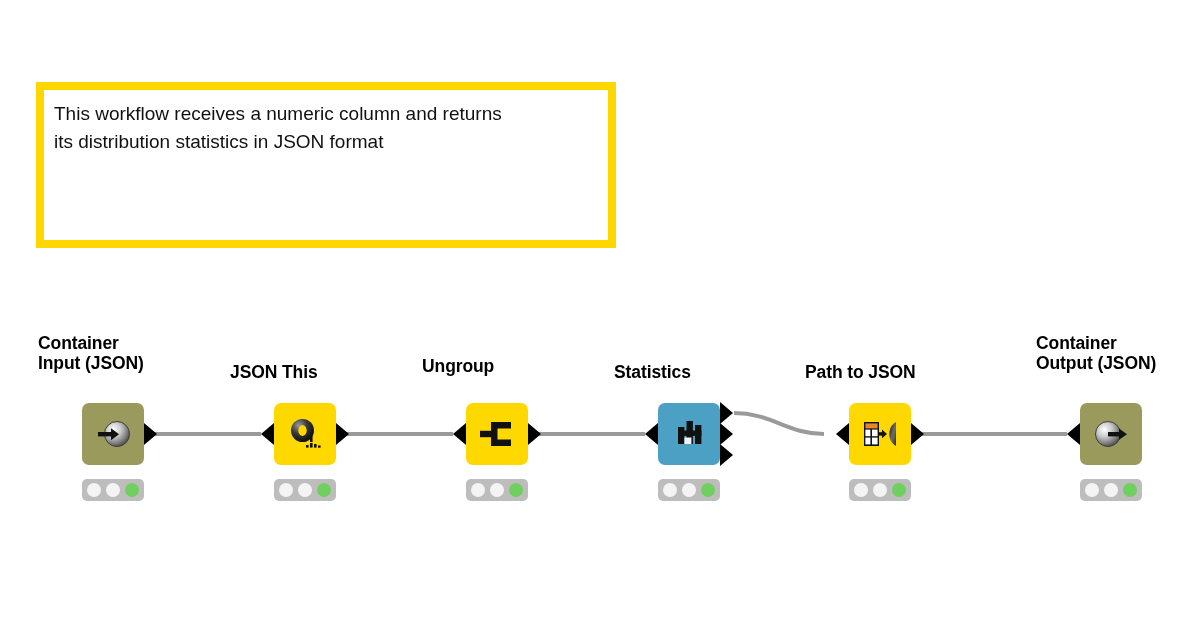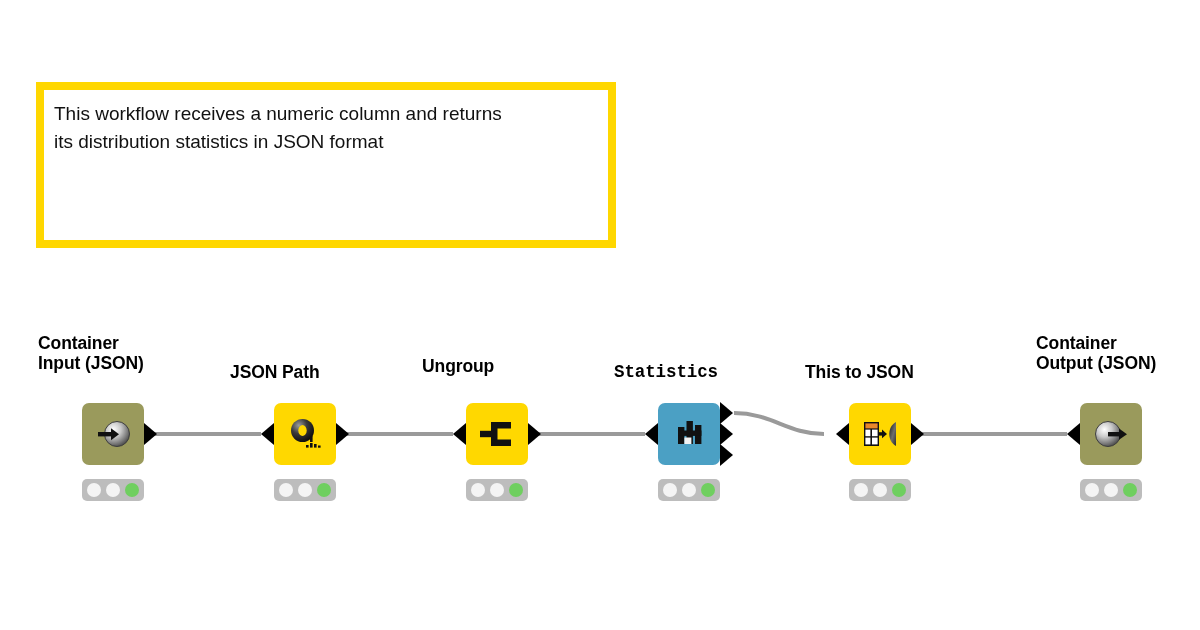--- a/index.html
+++ b/index.html
@@ -192,21 +192,21 @@
           </div>
           <span class="port out" style="left: 106px; top: 20px;"></span>
           <div class="status-bar">
             <span class="status-dot idle"></span>
             <span class="status-dot idle"></span>
             <span class="status-dot done"></span>
           </div>
         </div>
       </div>
       <div class="node" style="left: 218px; top: 0px;">
-        <div class="node-label" style="top: 362px;">JSON Path</div>
+        <div class="node-label" style="top: 362px;">JSON This</div>
         <div class="node-body-wrap" style="top: 403px;">
           <div class="node-body yellow">
             <span class="node-icon"><svg viewBox="0 0 40 40" width="40" height="40">
                 <defs>
                   <radialGradient id="sphere" cx="36%" cy="32%" r="72%">
                     <stop offset="0%" stop-color="#ffffff"></stop>
                     <stop offset="42%" stop-color="#c9c9c9"></stop>
                     <stop offset="78%" stop-color="#7c7c7c"></stop>
                     <stop offset="100%" stop-color="#4a4a4a"></stop>
                   </radialGradient>
@@ -271,21 +271,21 @@
           <span class="port in" style="left: 31px; top: 20px;"></span>
           <span class="port out" style="left: 106px; top: 20px;"></span>
           <div class="status-bar">
             <span class="status-dot idle"></span>
             <span class="status-dot idle"></span>
             <span class="status-dot done"></span>
           </div>
         </div>
       </div>
       <div class="node" style="left: 602px; top: 0px;">
-        <div class="node-label" style="top: 362px; font-family: Liberation Mono, monospace;">Statistics</div>
+        <div class="node-label" style="top: 362px;">Statistics</div>
         <div class="node-body-wrap" style="top: 403px;">
           <div class="node-body blue">
             <span class="node-icon"><svg viewBox="0 0 40 40" width="40" height="40">
                 <defs>
                   <radialGradient id="sphere" cx="36%" cy="32%" r="72%">
                     <stop offset="0%" stop-color="#ffffff"></stop>
                     <stop offset="42%" stop-color="#c9c9c9"></stop>
                     <stop offset="78%" stop-color="#7c7c7c"></stop>
                     <stop offset="100%" stop-color="#4a4a4a"></stop>
                   </radialGradient>
@@ -312,21 +312,21 @@
           <span class="port out" style="left: 106px; top: 20px;"></span>
           <span class="port out" style="left: 106px; top: 41px;"></span>
           <div class="status-bar">
             <span class="status-dot idle"></span>
             <span class="status-dot idle"></span>
             <span class="status-dot done"></span>
           </div>
         </div>
       </div>
       <div class="node" style="left: 793px; top: 0px;">
-        <div class="node-label" style="top: 362px;">This to JSON</div>
+        <div class="node-label" style="top: 362px;">Path to JSON</div>
         <div class="node-body-wrap" style="top: 403px;">
           <div class="node-body yellow">
             <span class="node-icon"><svg viewBox="0 0 40 40" width="40" height="40">
                 <defs>
                   <radialGradient id="sphere" cx="36%" cy="32%" r="72%">
                     <stop offset="0%" stop-color="#ffffff"></stop>
                     <stop offset="42%" stop-color="#c9c9c9"></stop>
                     <stop offset="78%" stop-color="#7c7c7c"></stop>
                     <stop offset="100%" stop-color="#4a4a4a"></stop>
                   </radialGradient>

